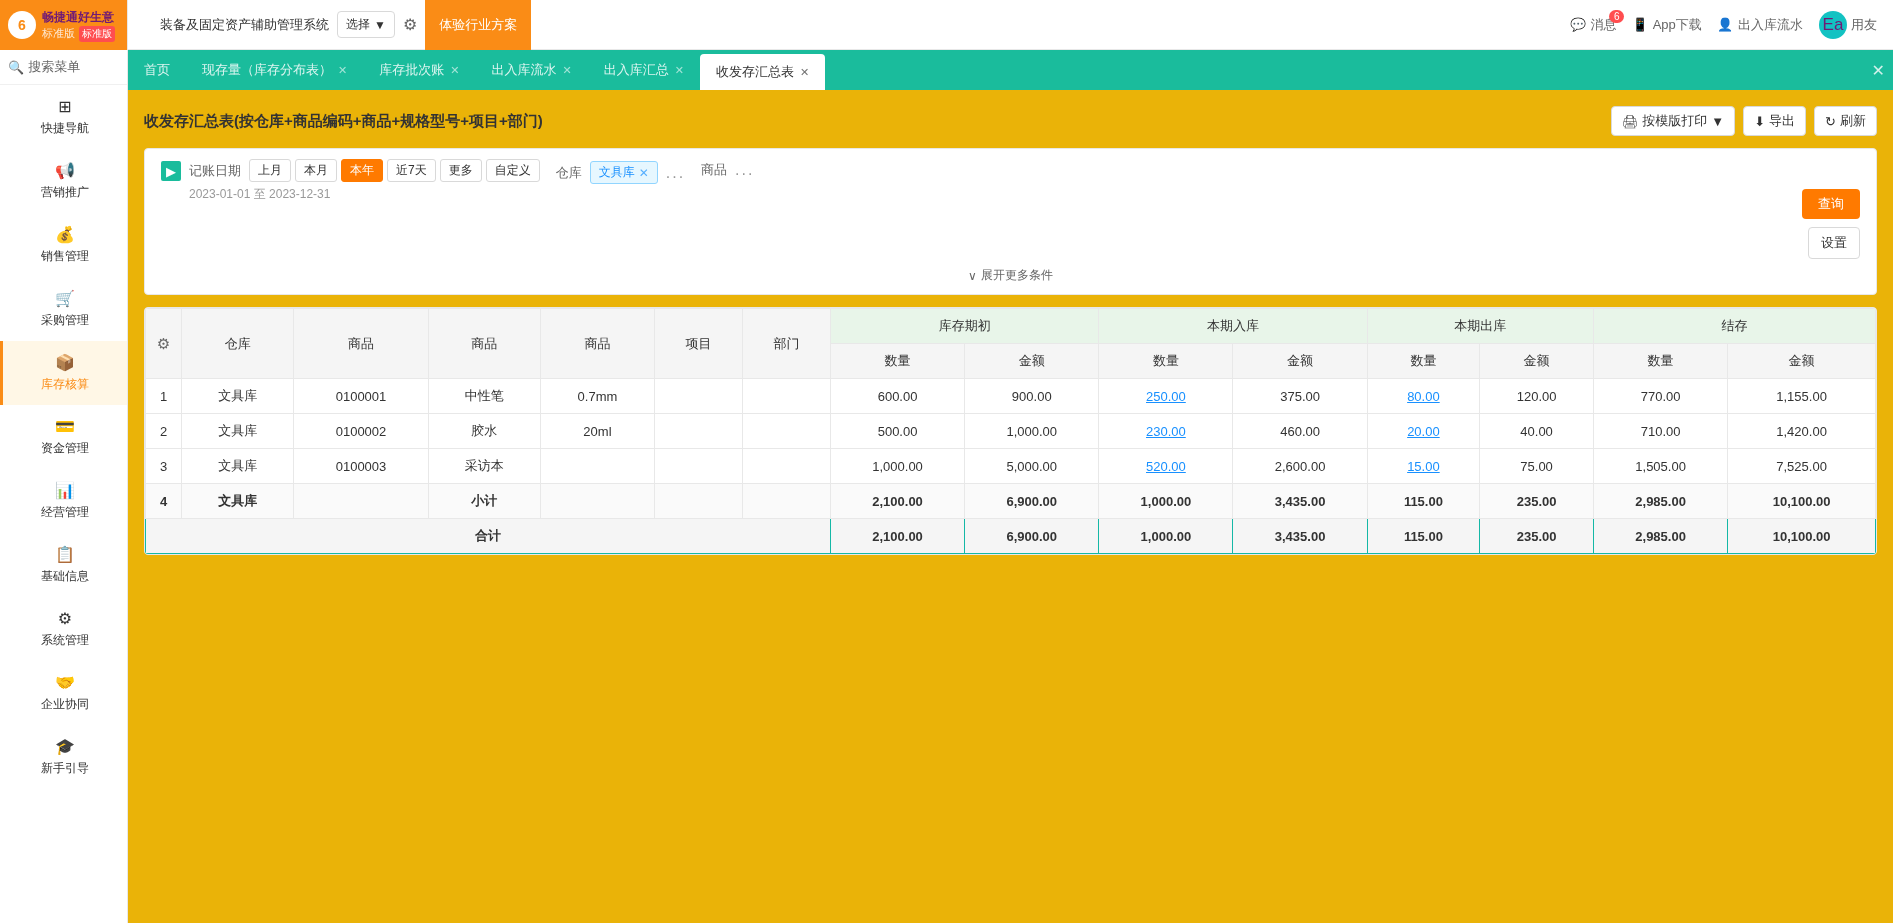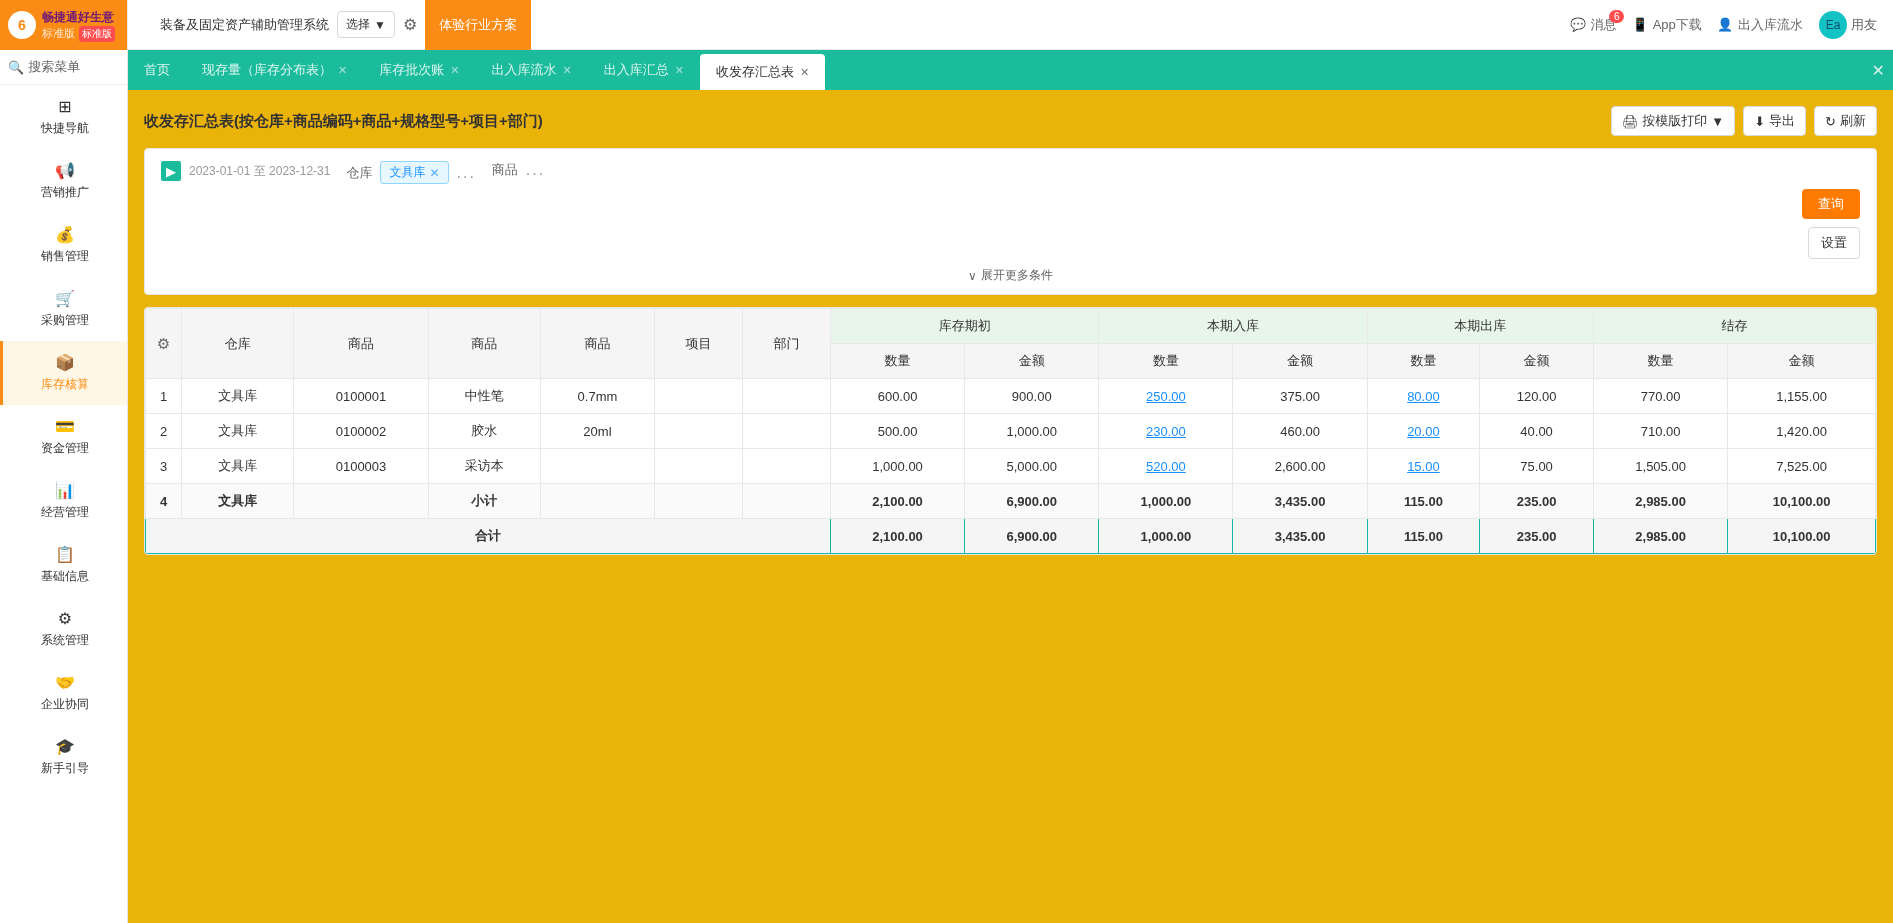--- a/index.html
+++ b/index.html
@@ -73,21 +73,21 @@
     tfoot td { padding: 8px 10px; text-align: center; border: 1px solid #14b8a6; color: #333; font-weight: bold; white-space: nowrap; }
 
     .settings-icon { cursor: pointer; color: #666; font-size: 15px; }
     .gear-cell { text-align: center; width: 36px; }
 
     .query-btn { background: #ff7a00; color: #fff; border: none; border-radius: 4px; padding: 6px 16px; cursor: pointer; font-size: 13px; margin-top: 30px; }
     .set-btn { background: #fff; color: #333; border: 1px solid #d9d9d9; border-radius: 4px; padding: 6px 12px; cursor: pointer; font-size: 13px; margin-top: 4px; }
 
     .filter-right { margin-left: auto; display: flex; flex-direction: column; align-items: flex-end; gap: 4px; }
 
-    .user-avatar-text { font-size: 12px; color: #0c4a6e; }
+    .user-avatar-text { font-size: 17px; color: #701a75; }
   </style>
 </head>
 <body>
 
 <div class="sidebar">
   <div class="sidebar-logo">
     <div class="sidebar-logo-icon">
         <span>6</span>
       </div>
     <div>
@@ -232,20 +232,31 @@
         </div>
       </div>
     </div>
 
     <div class="filter-bar">
       <div style="display:flex;align-items:flex-start;gap:16px;flex-wrap:wrap;">
         <div style="display:flex;align-items:flex-start;gap:8px;">
 
           <div style="background:#1abc9c;color:#fff;width:20px;height:20px;display:flex;align-items:center;justify-content:center;border-radius:2px;margin-top:2px;cursor:pointer;flex-shrink:0;">▶</div>
           <div>
+            <div style="display:flex;align-items:center;gap:8px;">
+              <span class="filter-label">记账日期</span>
+              <div class="filter-date-btns">
+                <button class="date-btn">上月</button>
+                <button class="date-btn">本月</button>
+                <button class="date-btn active">本年</button>
+                <button class="date-btn">近7天</button>
+                <button class="date-btn">更多</button>
+                <button class="date-btn">自定义</button>
+              </div>
+            </div>
             <div class="date-range">2023-01-01 至 2023-12-31</div>
           </div>
         </div>
         <div style="display:flex;align-items:center;gap:8px;margin-top:2px;">
           <span class="filter-label">仓库</span>
           <div class="filter-tag">
             <span>文具库</span>
             <span class="filter-tag-close">✕</span>
           </div>
           <span class="filter-dots">...</span>

